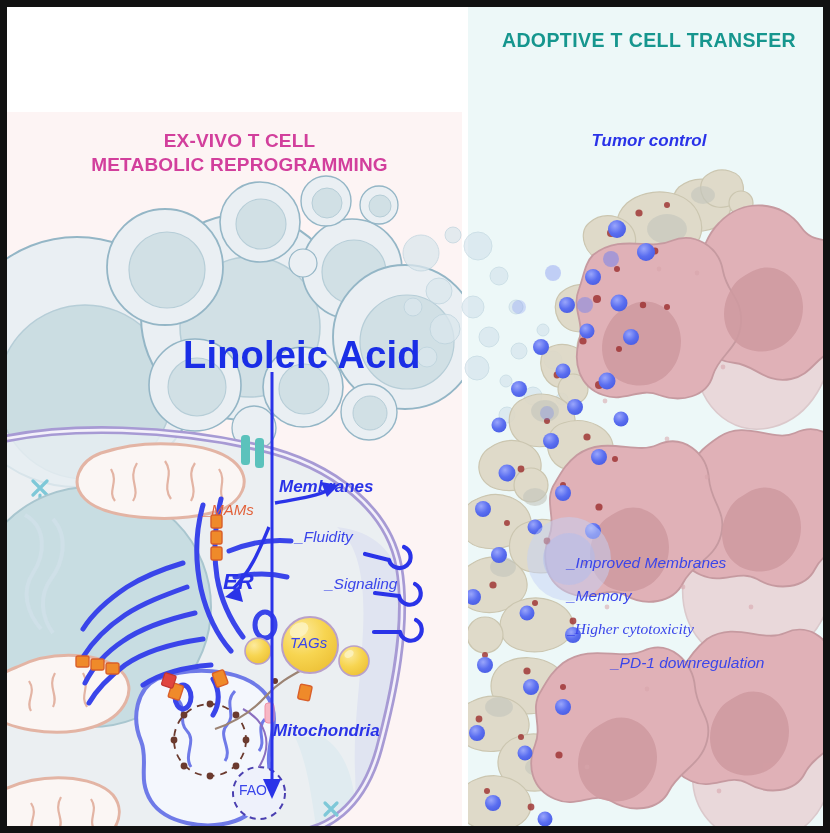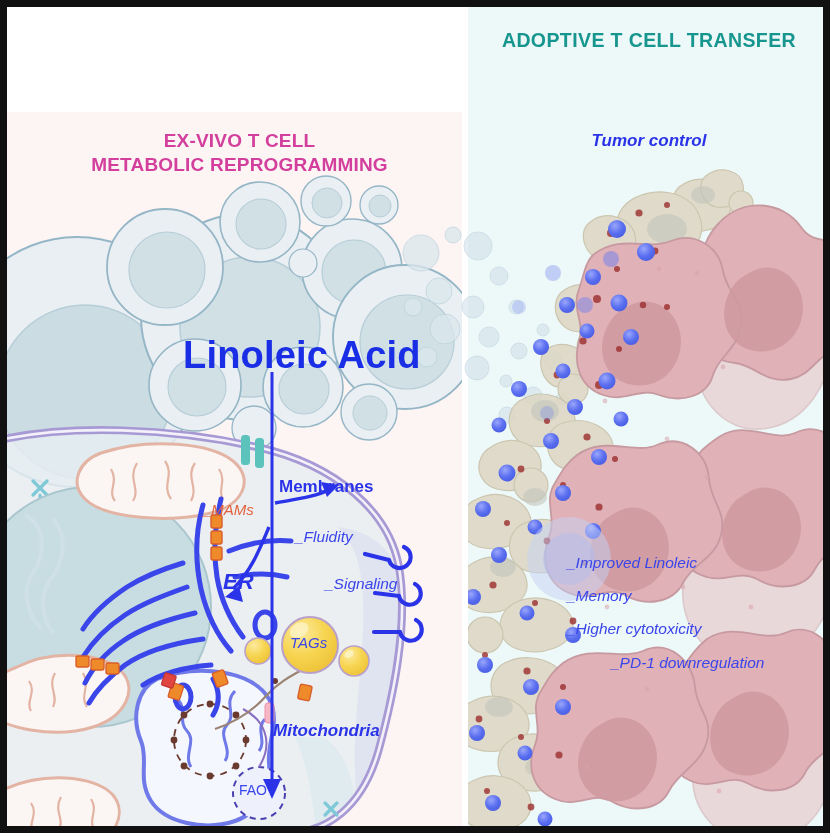--- a/index.html
+++ b/index.html
@@ -23,33 +23,33 @@
      color:#d23f9c;font-weight:bold;font-size:19px;letter-spacing:.2px;line-height:1.28;}
   .title-left .l2{display:block;}
 
   .tumor-control{position:absolute;left:461px;top:124px;width:362px;text-align:center;
      color:#2a33e8;font-weight:bold;font-style:italic;font-size:17px;}
 
   
   .lbl{position:absolute;white-space:nowrap;}
   .lbl-linoleic{left:176px;top:327px;color:#1a2ee6;font-weight:bold;font-size:38px;
                 letter-spacing:.2px;}
-  .lbl-membranes{left:272px;top:470px;color:#2a33e8;font-weight:bold;font-size:17px;}
+  .lbl-membranes{left:272px;top:470px;color:#2a33e8;font-weight:bold;font-style:italic;font-size:17px;}
   .lbl-fluidity{left:288px;top:521px;color:#3a45ea;font-style:italic;font-size:15.5px;}
   .lbl-signaling{left:318px;top:568px;color:#3a45ea;font-style:italic;font-size:15.5px;}
   .lbl-mams{left:196px;top:494px;color:#e2613a;font-style:italic;font-size:15px;}
   .lbl-er{left:216px;top:562px;color:#2a33e8;font-weight:bold;font-style:italic;font-size:22px;}
   .lbl-tags{left:283px;top:627px;color:#3a45ea;font-style:italic;font-size:15px;}
   .lbl-mito{left:266px;top:670px;color:#2a33e8;font-weight:bold;font-style:italic;font-size:17px;margin-top:44px;}
   .lbl-fao{left:232px;top:775px;color:#3a45ea;font-size:14px;}
 
   .benefit{position:absolute;color:#3a45ea;font-style:italic;font-size:15.5px;white-space:nowrap;}
   .b0{left:560px;top:547px;}
   .b1{left:560px;top:580px;}
-  .b2{left:560px;top:613px;}
+  .b2{left:560px;top:613px;font-family:Liberation Serif, serif;}
   .b3{left:560px;top:647px;margin-left:44px;}
 
   svg{display:block;}
   .svg-layer{position:absolute;left:0;top:0;width:830px;height:833px;pointer-events:none;}
 </style>
 </head>
 <body>
 
 <div id="figure">
   <div id="stage">
@@ -498,19 +498,19 @@
     <div class="lbl lbl-linoleic">Linoleic Acid</div>
     <div class="lbl lbl-membranes">Membranes</div>
     <div class="lbl lbl-fluidity">_Fluidity</div>
     <div class="lbl lbl-signaling">_Signaling</div>
     <div class="lbl lbl-mams">_MAMs</div>
     <div class="lbl lbl-er">ER</div>
     <div class="lbl lbl-tags">TAGs</div>
     <div class="lbl lbl-mito">Mitochondria</div>
     <div class="lbl lbl-fao">FAO</div>
 
-    <div class="benefit b0">_Improved Linoleic</div>
+    <div class="benefit b0">_Improved Membranes</div>
     <div class="benefit b1">_Memory</div>
     <div class="benefit b2">_Higher cytotoxicity</div>
     <div class="benefit b3">_PD-1 downregulation</div>
 
   </div>
 </div>
 
 </body></html>

